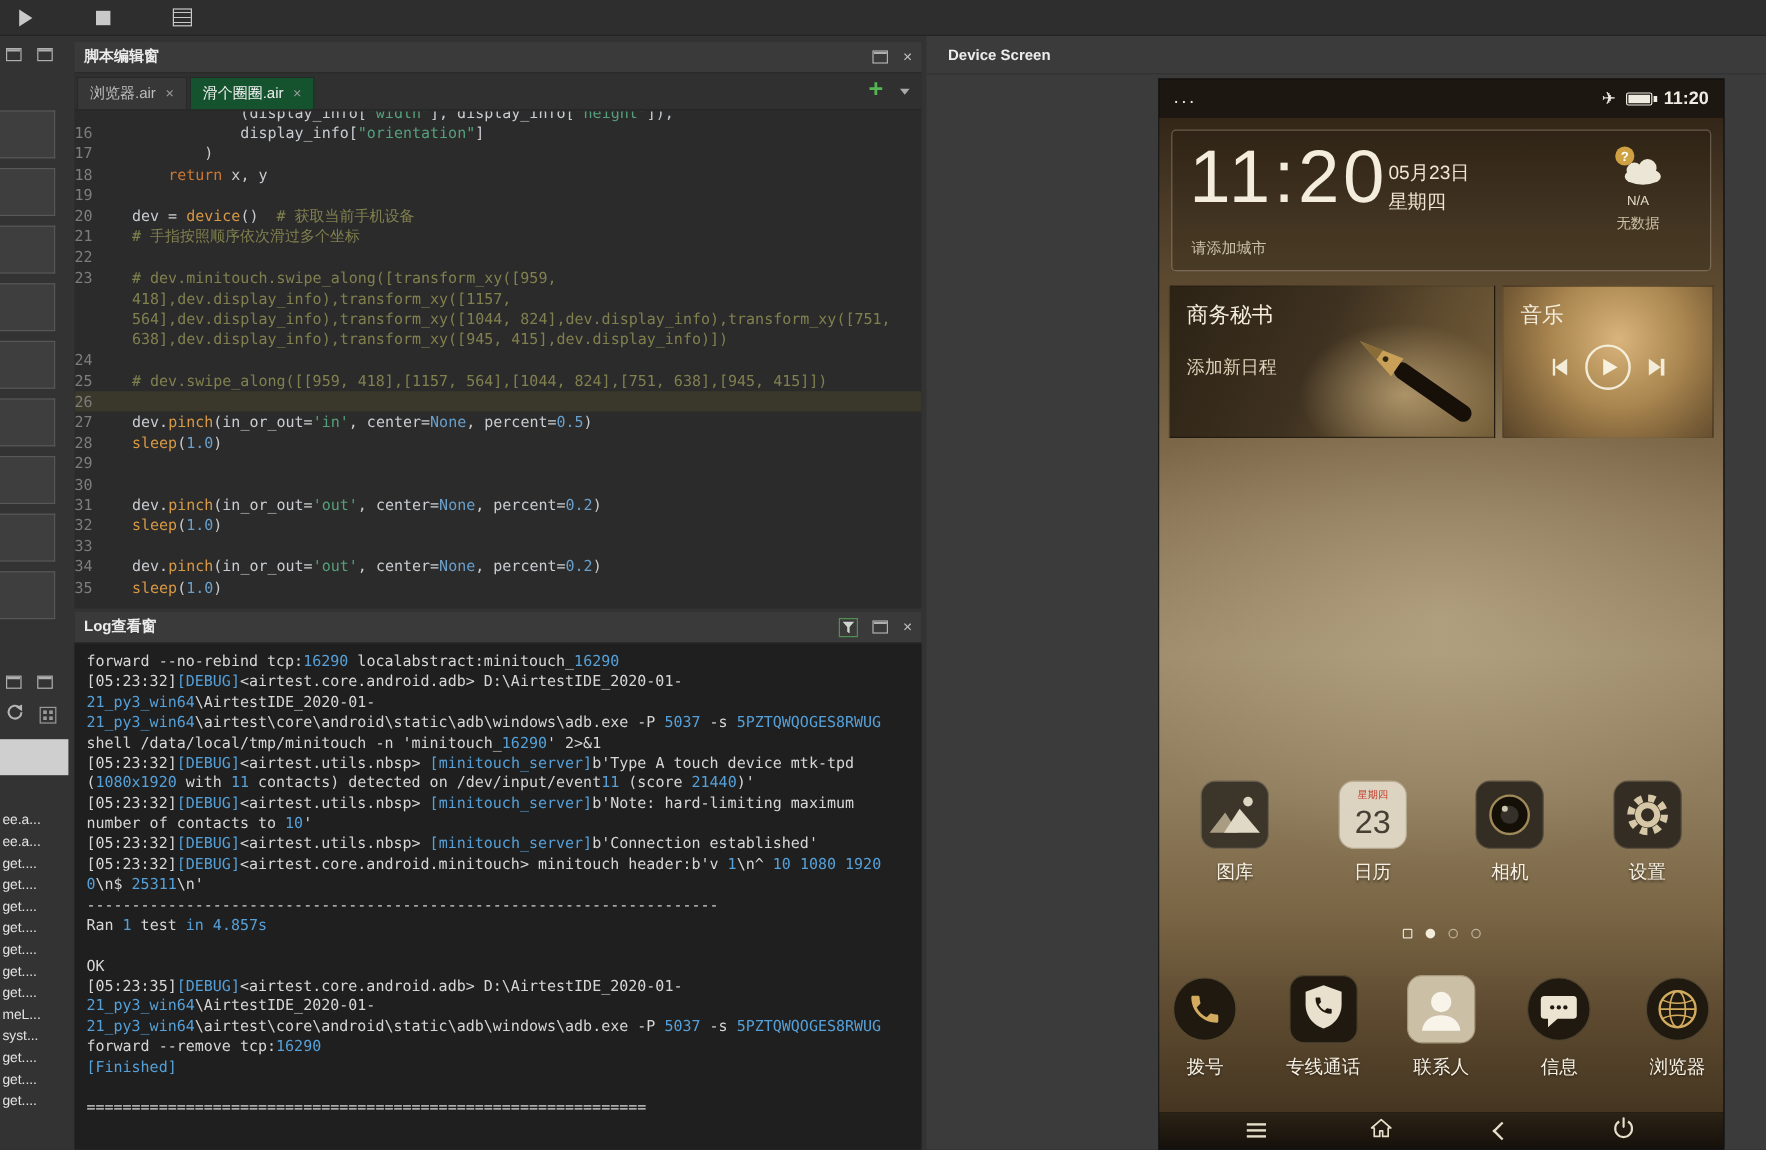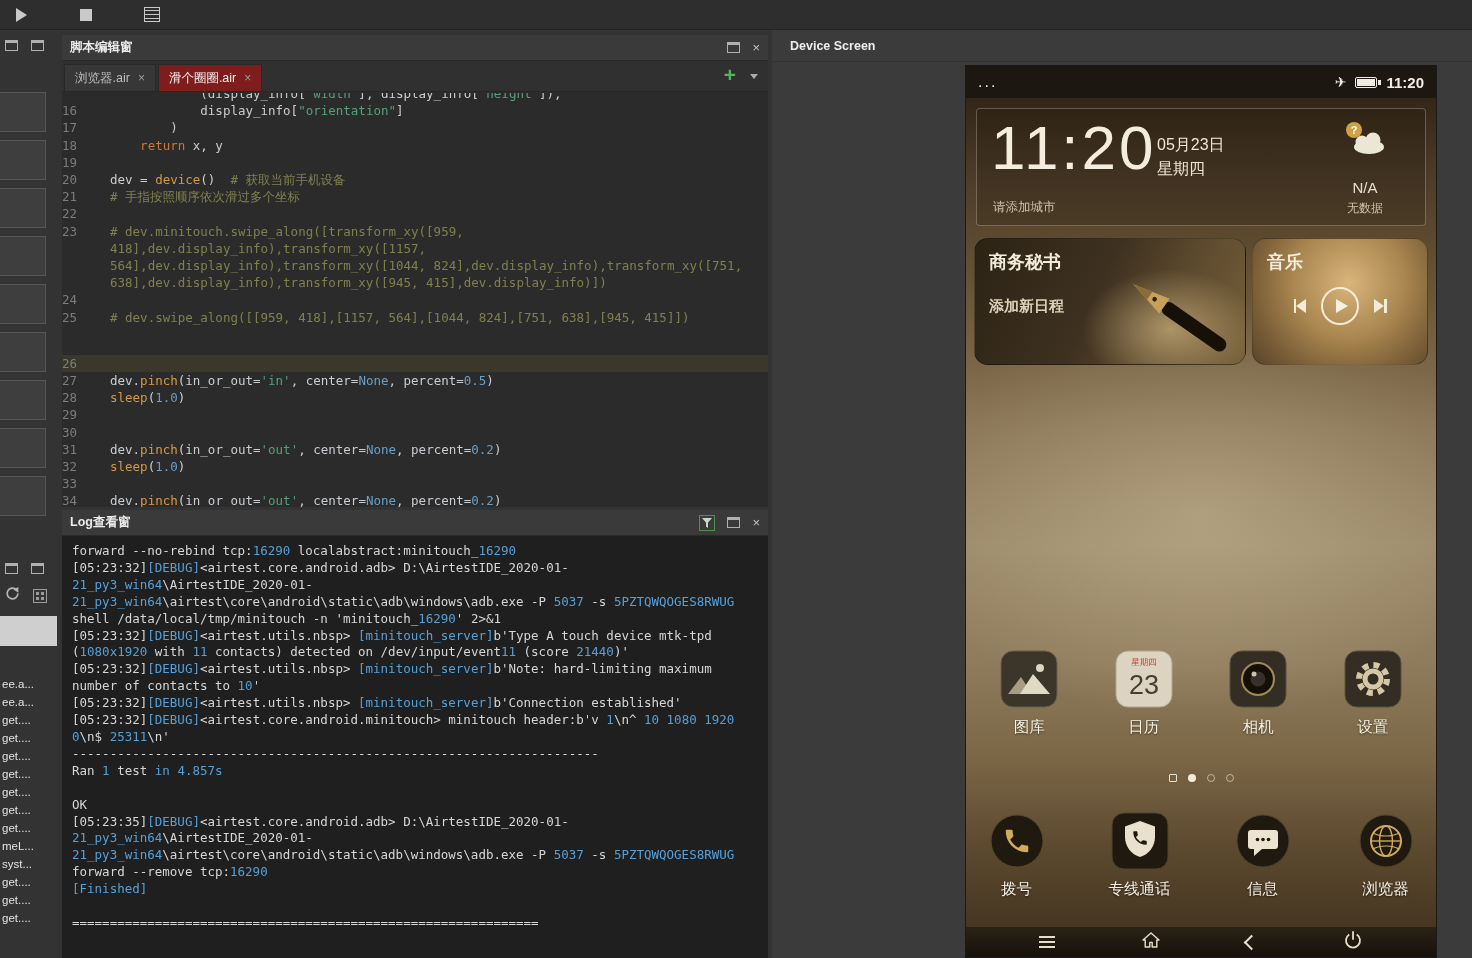--- a/index.html
+++ b/index.html
@@ -33,29 +33,29 @@
     padding:0 8px;box-sizing:border-box;}
   .panel-title{font-weight:bold;font-size:12.5px;color:#ebebeb;flex:1;}
   .hdr-ico{margin-left:12px;color:#c4c4c4;font-size:13px;line-height:13px;display:flex;align-items:center;}
   .ico-filter{width:16px;height:16px;border:1px solid #4f8f4f;display:flex;align-items:center;justify-content:center;box-sizing:border-box;}
   
   .editor{position:absolute;left:62px;top:35px;width:706px;height:472px;background:#2b2b2b;}
   .tabbar{height:31px;background:#303030;border-bottom:1px solid #262626;display:flex;align-items:flex-end;
     padding-left:2px;position:relative;box-sizing:border-box;}
   .tab{height:27px;display:flex;align-items:center;gap:8px;padding:0 10px;font-size:12.5px;color:#bdbdbd;
     background:#373737;margin-right:2px;border:1px solid #282828;border-bottom:none;box-sizing:border-box;}
-  .tab.active{background:#7f1d1d;color:#f1f1f1;margin-top:40px;}
+  .tab.active{background:#14532d;color:#f1f1f1;margin-top:40px;}
   .tab-close{color:#9b9b9b;font-size:12px;}
   .tab-plus{position:absolute;right:32px;top:3px;color:#54b552;font-size:21px;font-weight:bold;line-height:22px;}
   .tab-caret{position:absolute;right:10px;top:13px;width:0;height:0;border-top:5px solid #ababab;
     border-left:4.5px solid transparent;border-right:4.5px solid transparent;}
   .code{position:absolute;top:58px;left:0;right:0;bottom:0;overflow:hidden;
     font-family:"DejaVu Sans Mono",monospace;font-size:12.5px;line-height:17.2px;}
   .code-row{display:flex;white-space:pre;min-height:17.2px;}
-  .code-row.hl{background:#39382a;margin-top:29px;}
+  .code-row.hl{background:#39382a;}
   .code-row.clip{margin-top:-8px;}
   .gut{width:31px;padding-right:17px;text-align:left;color:#7d7d7d;flex:none;}
   .tk-t{color:#c9cdd1;}
   .tk-k{color:#cc7832;}
   .tk-f{color:#d79945;}
   .tk-s{color:#55a07a;}
   .tk-c{color:#80804f;}
   .tk-num{color:#6a9fca;}
   
   .logp{position:absolute;left:62px;top:510px;width:706px;height:448px;background:#1f1f1f;}
@@ -80,25 +80,25 @@
     background:
       radial-gradient(ellipse 430px 300px at 50% 50%, rgba(250,236,205,0.25), rgba(250,236,205,0) 70%),
       linear-gradient(180deg,#332618 0%,#4e3d28 10%,#6a5638 24%,#8a7656 40%,#9b8969 54%,#8f7c5c 68%,#7a6645 80%,#5d4a30 90%,#463621 100%);}
   
   .clock-widget{position:absolute;top:10px;left:10px;right:10px;height:116px;background:rgba(25,17,8,0.22);
     border:1px solid rgba(245,235,215,0.28);border-radius:4px;}
   .cw-time{position:absolute;left:14px;top:4px;font-size:62px;font-weight:100;letter-spacing:3px;color:#f4eddd;line-height:70px;}
   .cw-date{position:absolute;left:180px;top:24px;font-size:16px;line-height:24px;color:#efe5d0;}
   .cw-city{position:absolute;left:16px;bottom:9px;font-size:12.5px;color:rgba(235,225,200,0.8);}
   .cw-weather{position:absolute;right:22px;top:12px;width:76px;text-align:center;color:#e6dec9;}
-  .cw-na{font-size:15px;margin-top:20px;}
+  .cw-na{font-size:11px;margin-top:2px;}
   .cw-nodata{font-size:12px;margin-top:4px;color:#cdc2a8;}
   
   .cards{position:absolute;top:140px;left:8px;right:8px;height:127px;display:flex;gap:6px;}
-  .card{border-radius:14px;position:relative;overflow:hidden;border:1px solid rgba(0,0,0,0.28);box-sizing:border-box;font-weight:bold;}
+  .card{border-radius:0;position:relative;overflow:hidden;border:1px solid rgba(0,0,0,0.28);box-sizing:border-box;}
   .card-sec{width:272px;background:linear-gradient(115deg,#2c2315 0%,#3e3120 45%,#5d4a2e 70%,#76603a 100%);}
   .card-sec::before{content:"";position:absolute;right:-20px;bottom:-30px;width:190px;height:130px;
     background:radial-gradient(ellipse,rgba(235,205,150,0.55),rgba(235,205,150,0) 65%);}
   .card-title{position:absolute;left:14px;top:11px;font-size:18px;color:#f3ecdc;}
   .card-sub{position:absolute;left:14px;top:58px;font-size:15px;color:#ddd2b8;}
   .pen-svg{position:absolute;right:0;bottom:0;}
   .card-mus{flex:1;background:radial-gradient(circle at 55% 35%,#d9b57c 0%,#a9854f 45%,#7a5f38 75%,#5a452a 100%);}
   .mus-ctrl{position:absolute;left:0;right:0;top:48px;display:flex;align-items:center;justify-content:center;gap:15px;}
   .skip{display:flex;align-items:center;}
   .tri-l{width:0;height:0;border-right:10px solid #f2ecd9;border-top:7px solid transparent;border-bottom:7px solid transparent;}
@@ -392,20 +392,28 @@
         <div class="app">
           <svg width="58" height="58" viewBox="0 0 58 58">
             <rect x="1" y="1" width="56" height="56" rx="12" fill="#20190f" stroke="#4e4430"></rect>
             <path d="M29 9l15 5.5V25c0 9.5-6.3 17.5-15 20-8.7-2.5-15-10.5-15-20V14.5z" fill="#e9e1cd"></path>
             <path transform="translate(20,17) scale(0.75)" fill="#20190f" d="M6.62 10.79c1.44 2.83 3.76 5.14 6.59 6.59l2.2-2.2c.27-.27.67-.36 1.02-.24 1.12.37 2.33.57 3.57.57.55 0 1 .45 1 1V20c0 .55-.45 1-1 1-9.39 0-17-7.61-17-17 0-.55.45-1 1-1h3.5c.55 0 1 .45 1 1 0 1.25.2 2.45.57 3.57.11.35.03.74-.25 1.02l-2.2 2.2z"></path>
           </svg>
           <div class="app-label">专线通话</div>
         </div>
         <div class="app">
           <svg width="58" height="58" viewBox="0 0 58 58">
+            <rect x="1" y="1" width="56" height="56" rx="12" fill="#cbbfa6" stroke="#a3967a"></rect>
+            <circle cx="29" cy="23" r="8.5" fill="#f8f4ea"></circle>
+            <path d="M13 47c1-9 8-13 16-13s15 4 16 13z" fill="#f8f4ea"></path>
+          </svg>
+          <div class="app-label">联系人</div>
+        </div>
+        <div class="app">
+          <svg width="58" height="58" viewBox="0 0 58 58">
             <circle cx="29" cy="29" r="26" fill="#20190f" stroke="#4e4430"></circle>
             <path d="M17 18h24a3 3 0 0 1 3 3v13a3 3 0 0 1-3 3H28l-8 7v-7h-3a3 3 0 0 1-3-3V21a3 3 0 0 1 3-3z" fill="#ece4d0"></path>
             <circle cx="23.5" cy="27.5" r="1.8" fill="#20190f"></circle>
             <circle cx="29" cy="27.5" r="1.8" fill="#20190f"></circle>
             <circle cx="34.5" cy="27.5" r="1.8" fill="#20190f"></circle>
           </svg>
           <div class="app-label">信息</div>
         </div>
         <div class="app">
           <svg width="58" height="58" viewBox="0 0 58 58">

